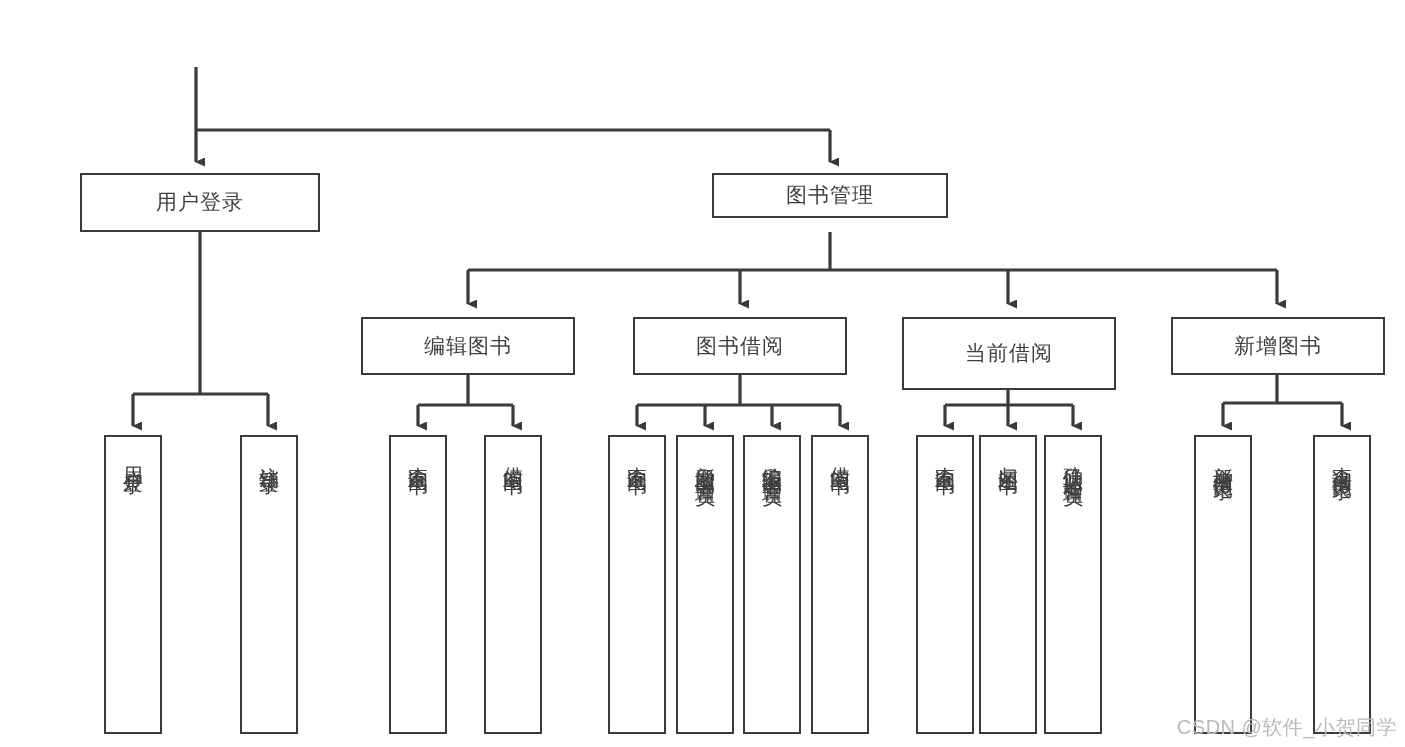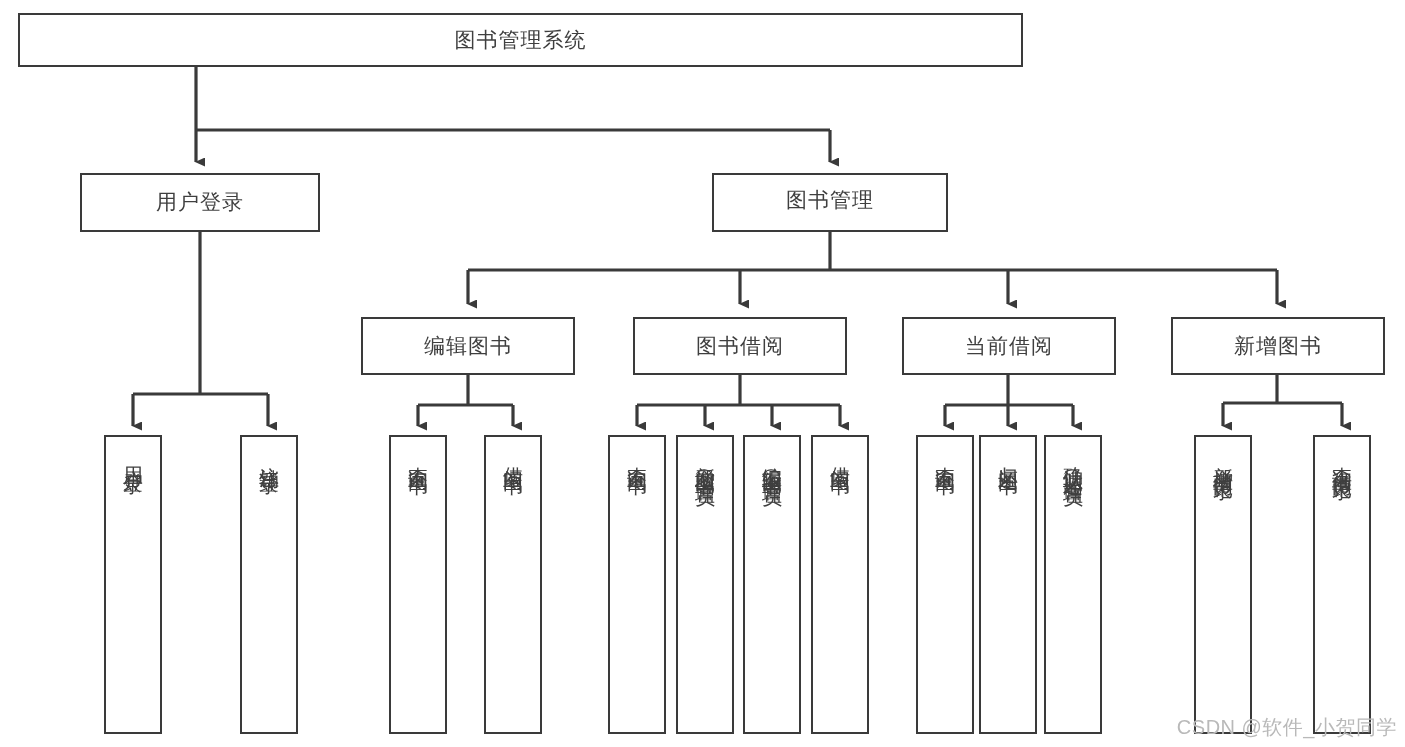--- a/index.html
+++ b/index.html
@@ -117,38 +117,35 @@
       <path d="M1008,405 L1008,426" marker-end="url(#arrow)"></path>
       <path d="M1073,405 L1073,426" marker-end="url(#arrow)"></path>
 
       <path d="M1277,375 L1277,403"></path>
       <path d="M1223,403 L1342,403"></path>
       <path d="M1223,403 L1223,426" marker-end="url(#arrow)"></path>
       <path d="M1342,403 L1342,426" marker-end="url(#arrow)"></path>
     </g>
   </svg>
 
-  <div class="node" style="left:18px; top:13px; width:1005px; height:54px;">
-    <span class="label">图书管理系统</span>
-  </div>
 
   <div class="node" style="left:80px; top:173px; width:240px; height:59px;">
     <span class="label">用户登录</span>
   </div>
-  <div class="node" style="left:712px; top:173px; width:236px; height:59px;font-family:Liberation Mono, monospace;">
+  <div class="node" style="left:712px; top:173px; width:236px; height:45px;">
     <span class="label">图书管理</span>
   </div>
 
   <div class="node" style="left:361px; top:317px; width:214px; height:58px;">
     <span class="label">编辑图书</span>
   </div>
   <div class="node" style="left:633px; top:317px; width:214px; height:58px;text-align:center;">
     <span class="label">图书借阅</span>
   </div>
-  <div class="node" style="left:902px; top:317px; width:214px; height:58px;">
+  <div class="node" style="left:902px; top:317px; width:214px; height:73px;">
     <span class="label">当前借阅</span>
   </div>
   <div class="node" style="left:1171px; top:317px; width:214px; height:58px;">
     <span class="label">新增图书</span>
   </div>
 
   <div class="node vertical" style="left:104px; top:435px; width:58px; height:299px;">
     <span class="label">用户登录</span>
   </div>
   <div class="node vertical" style="left:240px; top:435px; width:58px; height:299px;">

